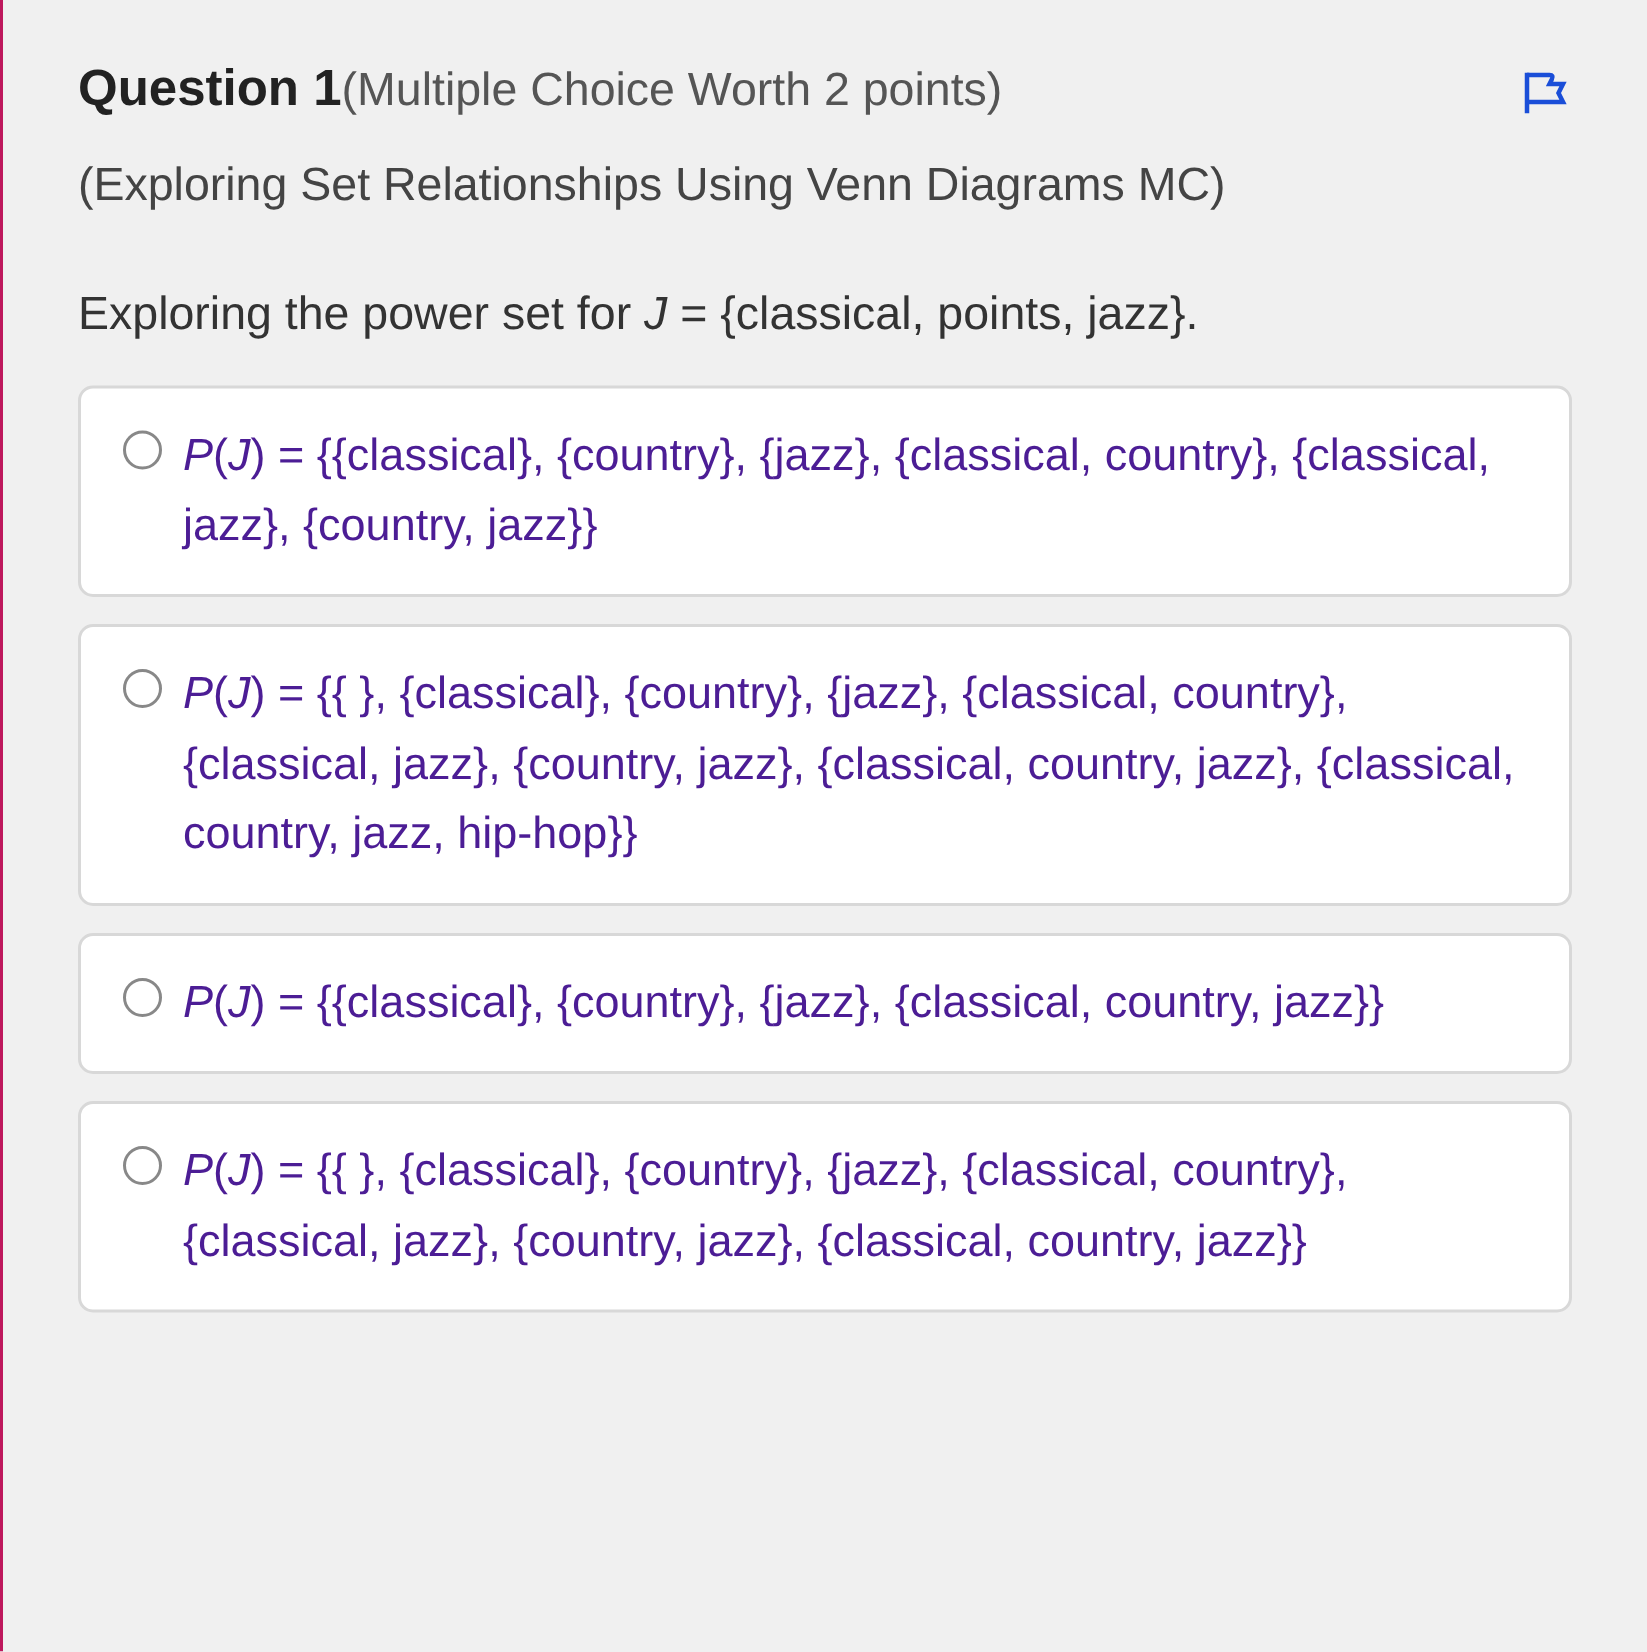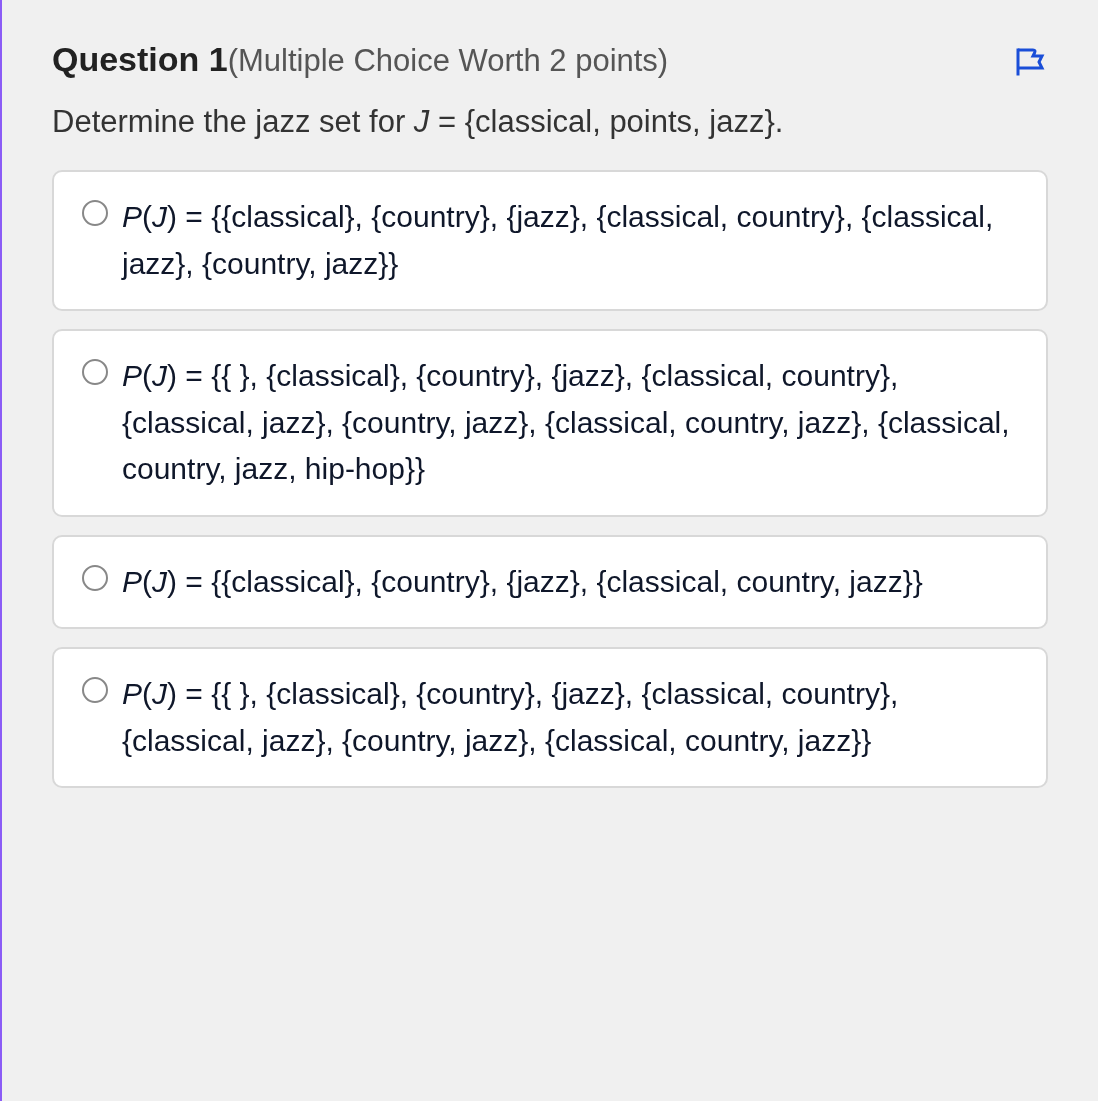--- a/index.html
+++ b/index.html
@@ -9,21 +9,21 @@
     }
     body {
       font-family: Arial, Helvetica, sans-serif;
       background: #f0f0f0;
       width: 1098px;
       height: 1101px;
       padding: 0;
     }
     .container {
       background: #f0f0f0;
-      border-left: 2px solid #8b5cf6;
+      border-left: 2px solid #be185d;
       padding: 40px 50px 30px 50px;
       height: 100%;
     }
     .header-row {
       display: flex;
       justify-content: space-between;
       align-items: flex-start;
       margin-bottom: 20px;
     }
     .question-title {
@@ -79,21 +79,21 @@
       width: 26px;
       height: 26px;
       min-width: 26px;
       border: 2.5px solid #888;
       border-radius: 50%;
       margin-top: 6px;
       background: #fff;
     }
     .choice-text {
       font-size: 30px;
-      color: #0f172a;
+      color: #4c1d95;
       line-height: 1.55;
     }
     .choice-text .pj {
       font-style: italic;
     }
   </style>
 </head>
 <body>
 
 <div class="container">
@@ -102,23 +102,24 @@
       <span class="bold">Question 1</span><span class="subtitle">(Multiple Choice Worth 2 points)</span>
     </div>
     <div class="flag-icon">
       <svg viewBox="0 0 24 24">
         <path d="M4 3 L4 21"></path>
         <path d="M4 4 L14 4 Q16 4 15 6 L14 8 L20 8 L18 12 L20 16 L4 16"></path>
       </svg>
     </div>
   </div>
 
+  <div class="topic">(Exploring Set Relationships Using Venn Diagrams MC)</div>
 
   <div class="prompt">
-    <span>Determine the jazz set for </span><span class="italic">J</span><span> = {classical, points, jazz}.</span>
+    <span>Exploring the power set for </span><span class="italic">J</span><span> = {classical, points, jazz}.</span>
   </div>
 
   <div class="choice">
     <div class="radio-circle"></div>
     <div class="choice-text">
       <span class="pj">P</span>(<span class="pj">J</span><span>) = {{classical}, {country}, {jazz}, {classical, country}, {classical, jazz}, {country, jazz}}</span>
     </div>
   </div>
 
   <div class="choice">

